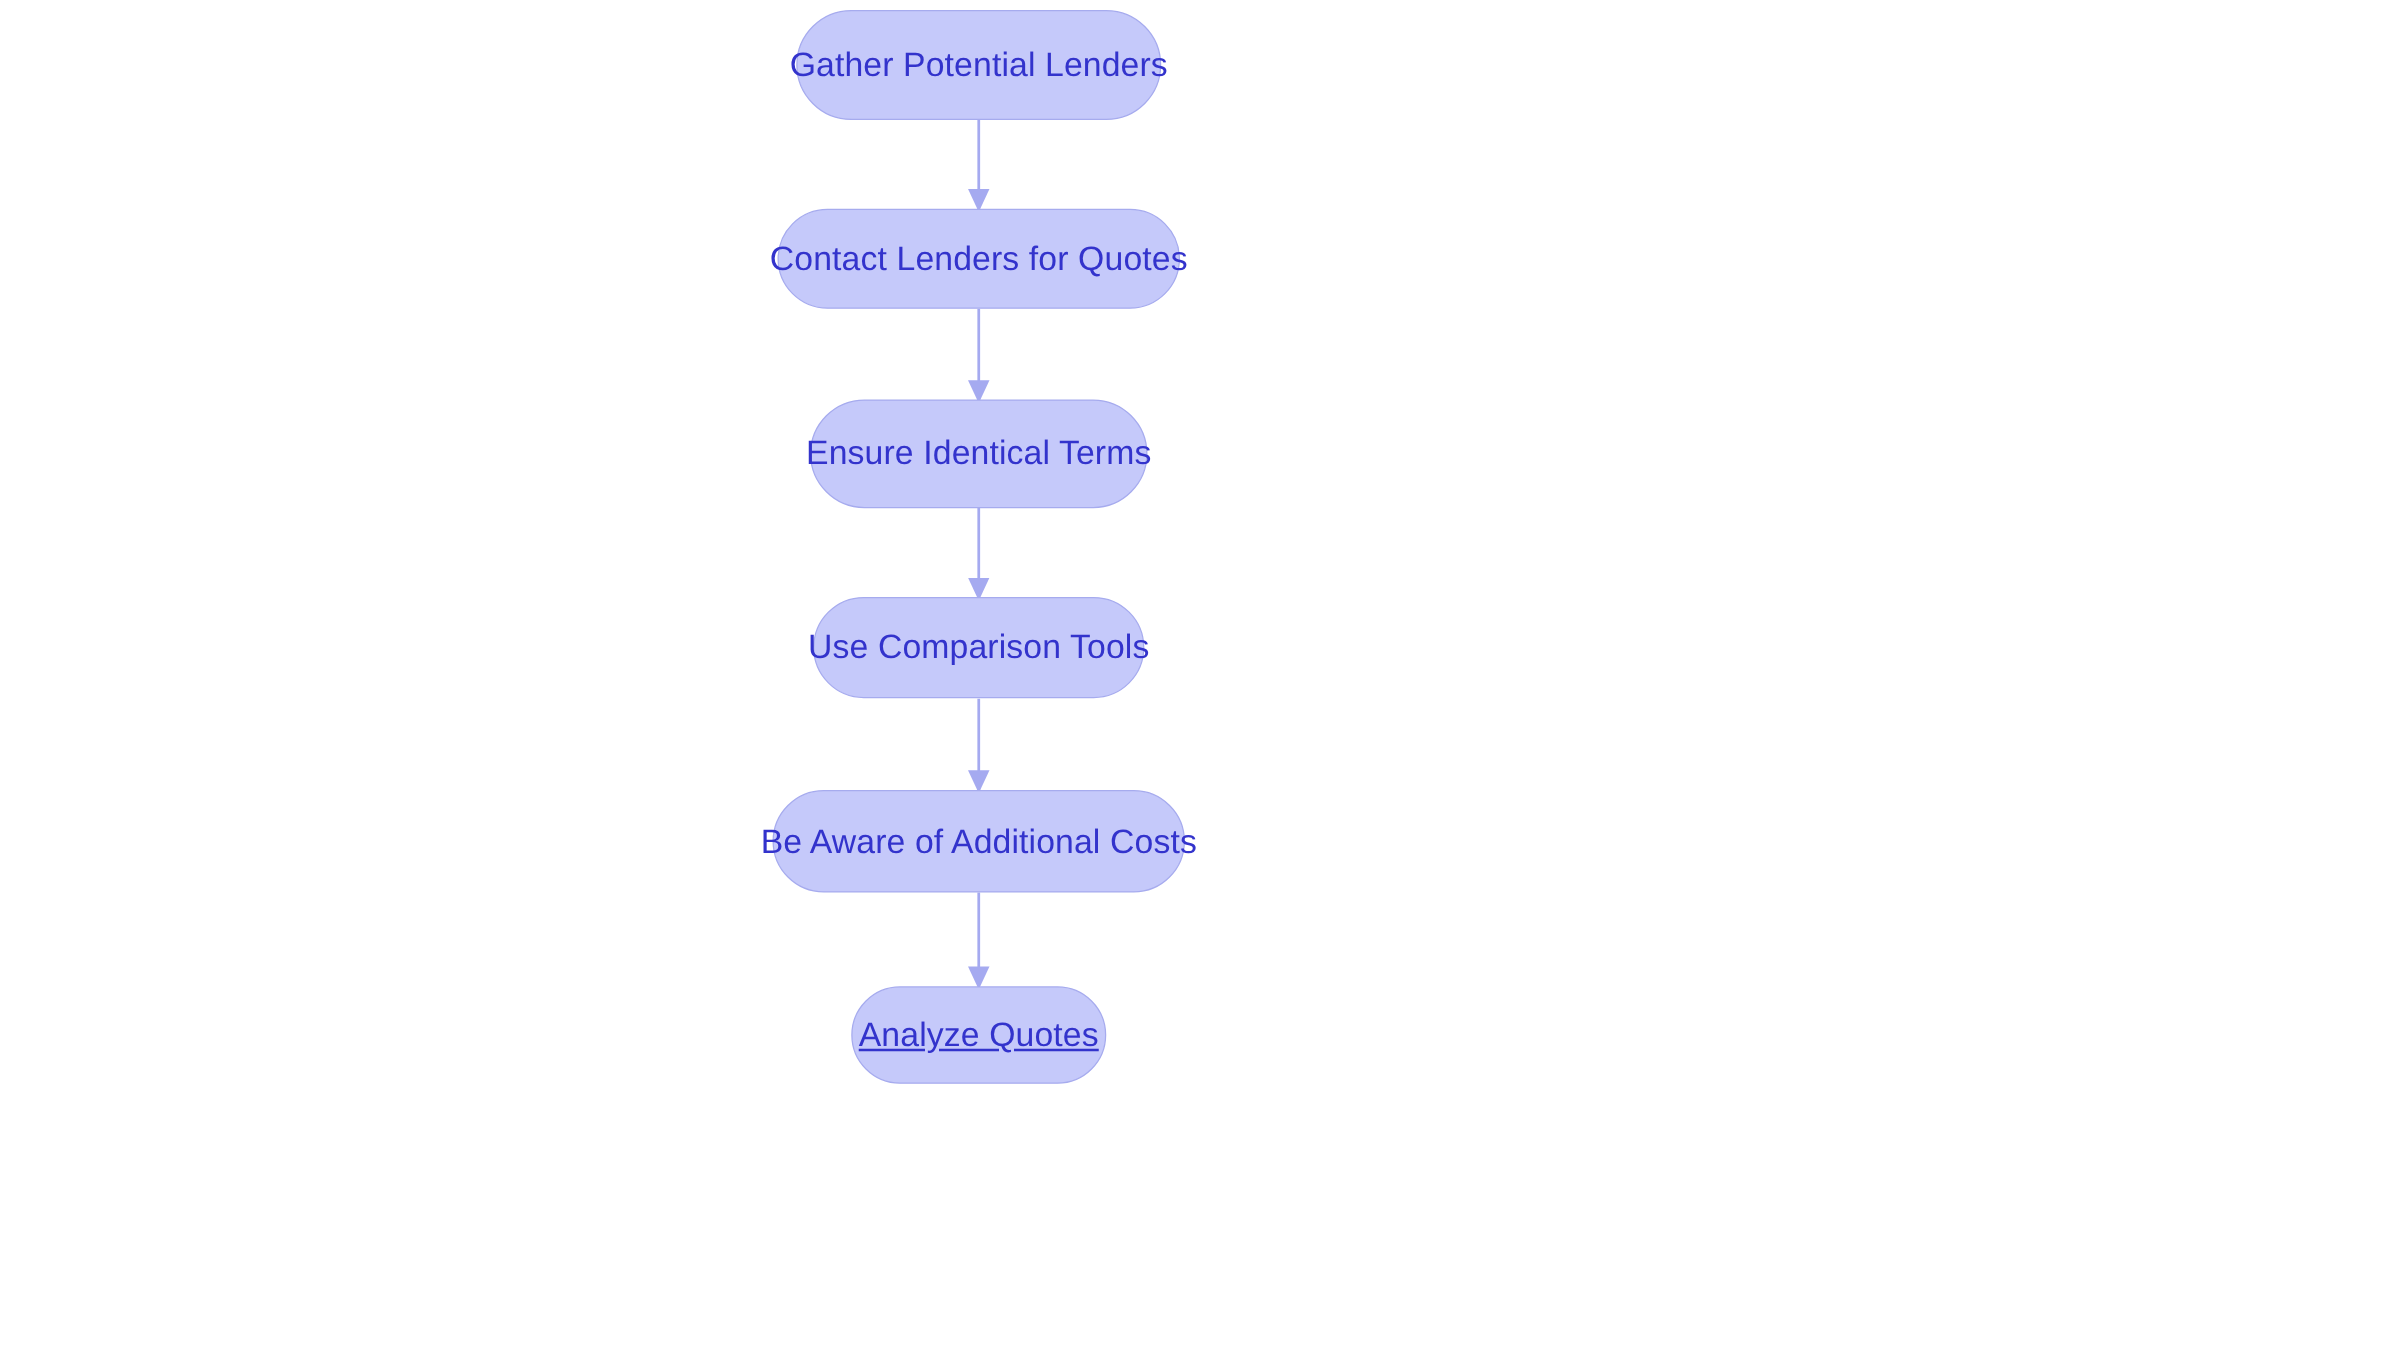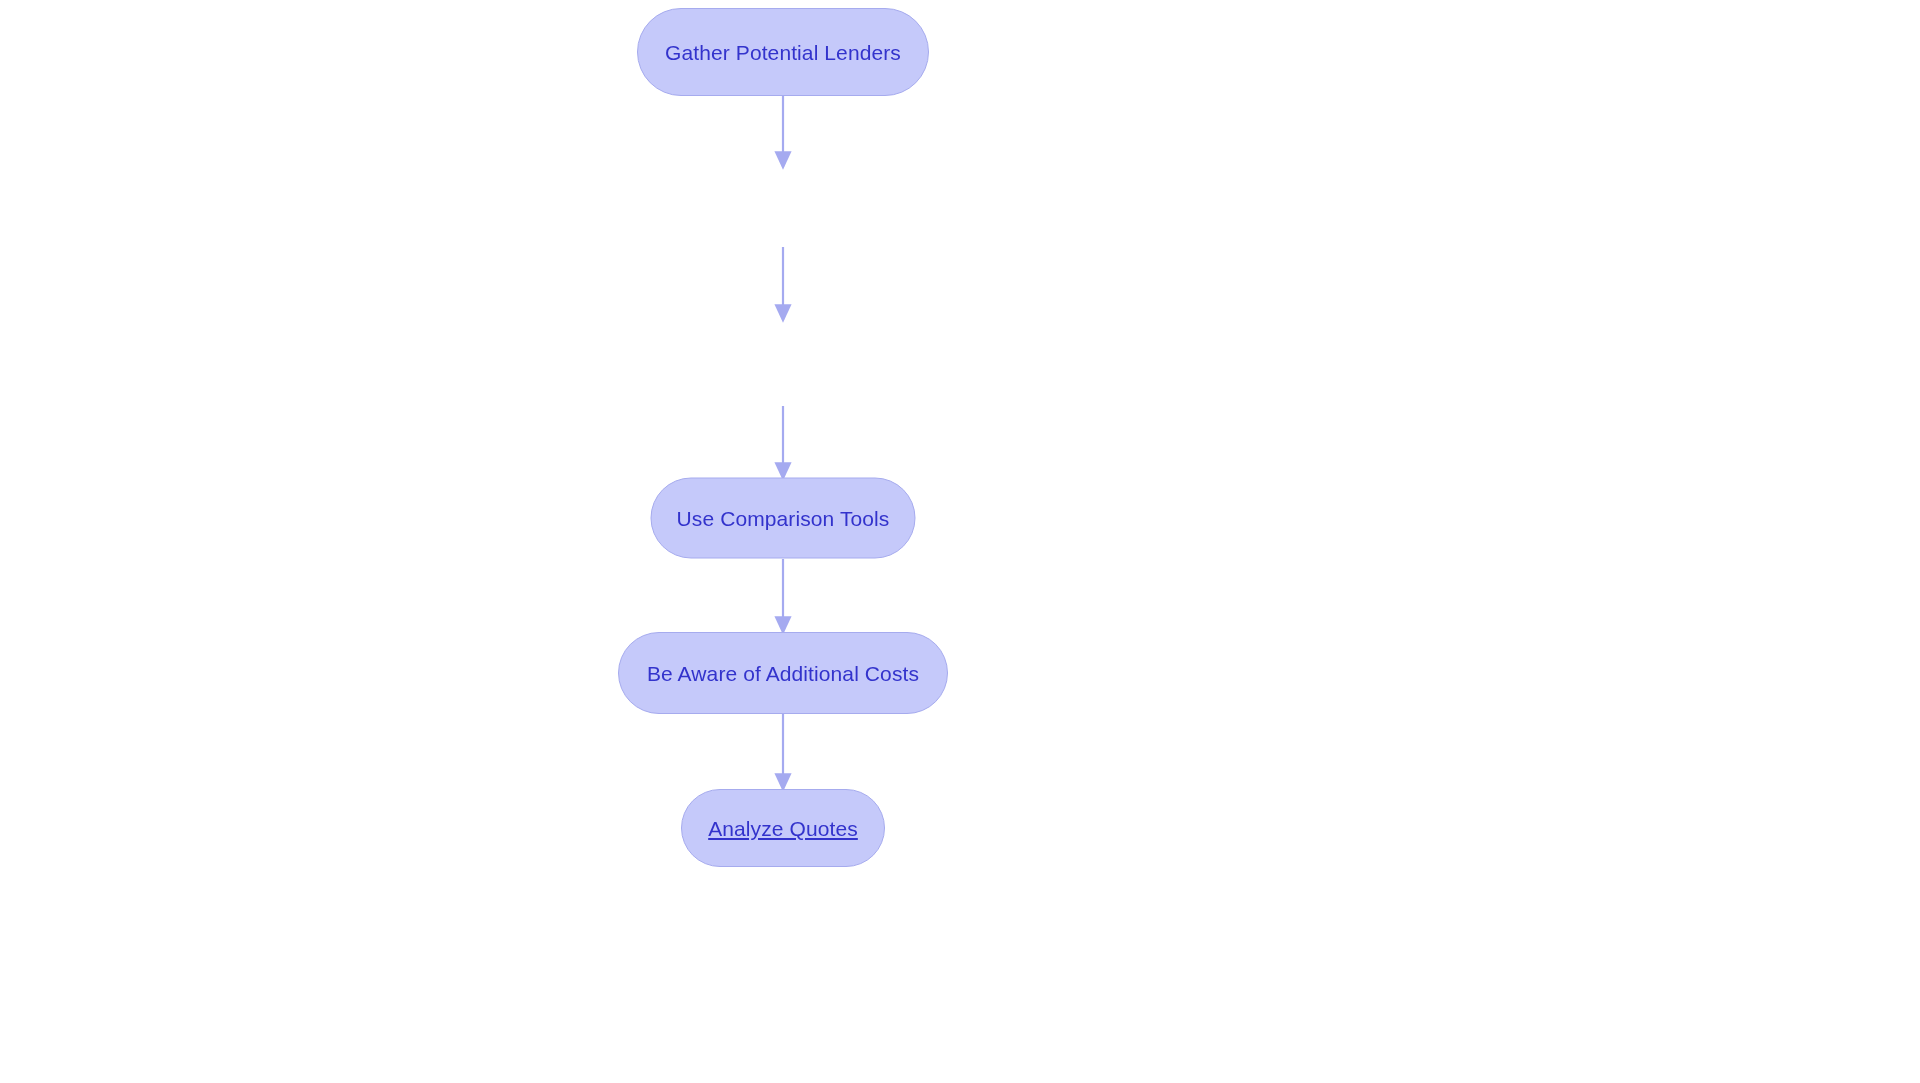--- a/index.html
+++ b/index.html
@@ -49,21 +49,21 @@
     justify-content: center;
     box-sizing: border-box;
     background: #c5c9fa;
     border: 1.4px solid #a6abee;
     border-radius: 999px;
     transform: translate(-50%, -50%);
   }
 
   .flow-node-label {
     font-family: "Liberation Sans", sans-serif;
-    font-size: 21px;
+    font-size: 27px;
     font-weight: 400;
     color: #3333cc;
     letter-spacing: 0.1px;
     white-space: nowrap;
     line-height: 1;
     user-select: none;
   }
 </style>
 </head>
 <body>
@@ -82,20 +82,26 @@
         <line x1="783" y1="406" x2="783" y2="478" stroke="#a5aaf0" stroke-width="2.2" marker-end="url(#arrowhead)"></line>
         <line x1="783" y1="559" x2="783" y2="632" stroke="#a5aaf0" stroke-width="2.2" marker-end="url(#arrowhead)"></line>
         <line x1="783" y1="714" x2="783" y2="789" stroke="#a5aaf0" stroke-width="2.2" marker-end="url(#arrowhead)"></line>
       </g>
   </svg>
 
   <div id="node-layer">
       <div class="flow-node" style="left: 783px; top: 52px; width: 292px; height: 88px; background: rgb(197, 201, 250); border-color: rgb(166, 171, 238);">
         <span class="flow-node-label" style="color: rgb(51, 51, 204);">Gather Potential Lenders</span>
       </div>
+      <div class="flow-node" style="left: 783px; top: 207px; width: 322px; height: 80px; background: rgb(197, 201, 250); border-color: rgb(166, 171, 238);">
+        <span class="flow-node-label" style="color: rgb(51, 51, 204);">Contact Lenders for Quotes</span>
+      </div>
+      <div class="flow-node" style="left: 783px; top: 363px; width: 270px; height: 87px; background: rgb(197, 201, 250); border-color: rgb(166, 171, 238);">
+        <span class="flow-node-label" style="color: rgb(51, 51, 204);">Ensure Identical Terms</span>
+      </div>
       <div class="flow-node" style="left: 783px; top: 673px; width: 330px; height: 82px; background: rgb(197, 201, 250); border-color: rgb(166, 171, 238);">
         <span class="flow-node-label" style="color: rgb(51, 51, 204);">Be Aware of Additional Costs</span>
       </div>
       <div class="flow-node" style="left: 783px; top: 518px; width: 265px; height: 81px; background: rgb(197, 201, 250); border-color: rgb(166, 171, 238);">
         <span class="flow-node-label" style="color: rgb(51, 51, 204);">Use Comparison Tools</span>
       </div>
       <div class="flow-node" style="left: 783px; top: 828px; width: 204px; height: 78px; background: rgb(197, 201, 250); border-color: rgb(166, 171, 238);">
         <span class="flow-node-label" style="color: rgb(51, 51, 204); text-decoration: underline;">Analyze Quotes</span>
       </div>
     </div>

